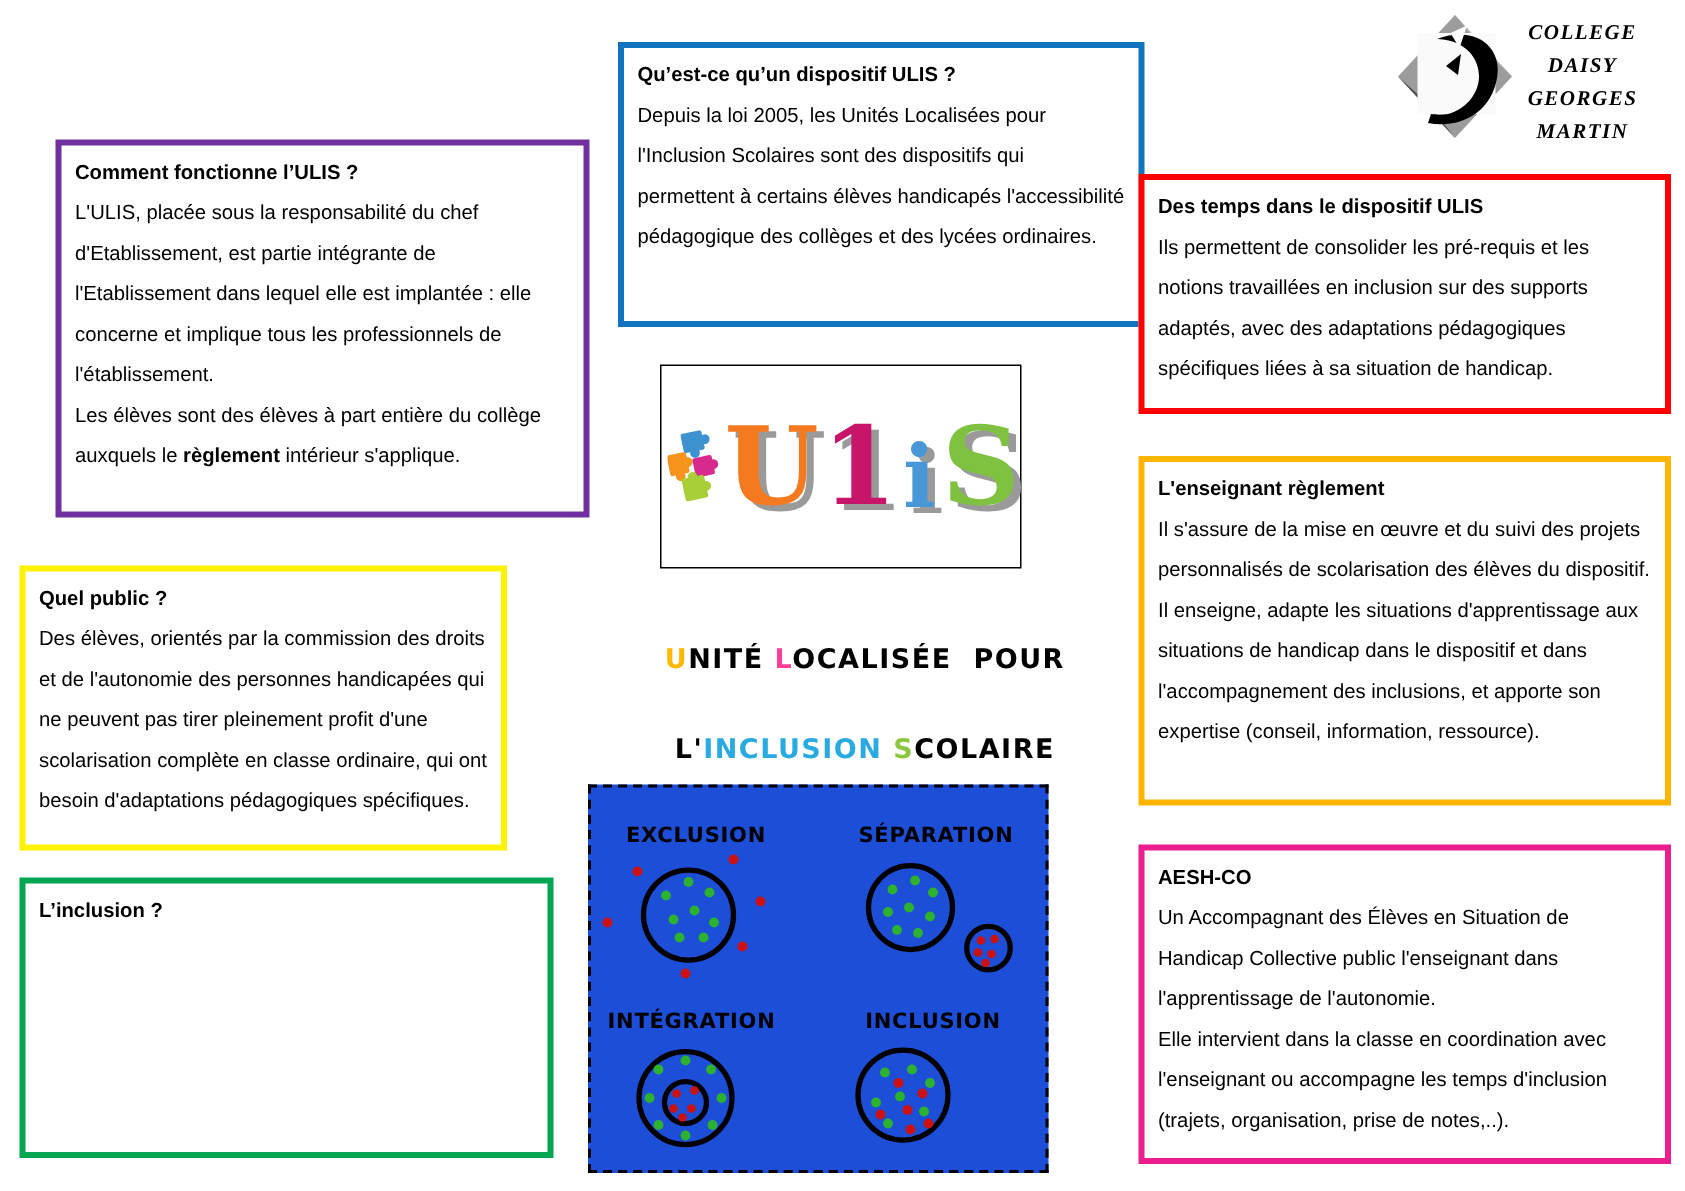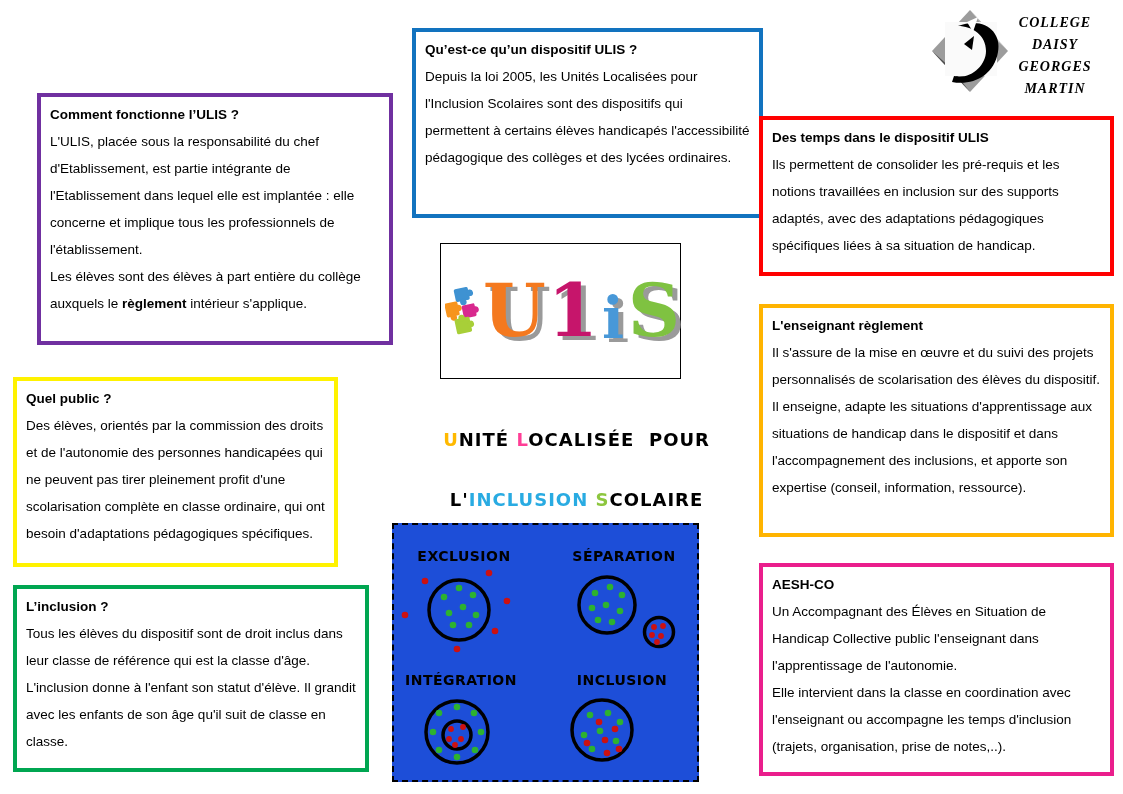--- a/index.html
+++ b/index.html
@@ -66,21 +66,20 @@
     <p><span>Les élèves sont des élèves à part entière du collège auxquels le </span><b>règlement</b><span> intérieur s'applique.</span></p>
   </div>
 
   <div class="box b-yellow">
     <h3>Quel public ?</h3>
     <p>Des élèves, orientés par la commission des droits et de l'autonomie des personnes handicapées qui ne peuvent pas tirer pleinement profit d'une scolarisation complète en classe ordinaire, qui ont besoin d'adaptations pédagogiques spécifiques.</p>
   </div>
 
   <div class="box b-green">
     <h3>L’inclusion ?</h3>
-    <p>Tous les élèves du dispositif sont de droit inclus dans leur classe de référence qui est la classe d'âge. L'inclusion donne à l'enfant son statut d'élève. Il grandit avec les enfants de son âge qu'il suit de classe en classe.</p>
   </div>
 
   <div class="box b-blue">
     <h3>Qu’est-ce qu’un dispositif ULIS ?</h3>
     <p>Depuis la loi 2005, les Unités Localisées pour l'Inclusion Scolaires sont des dispositifs qui permettent à certains élèves handicapés l'accessibilité pédagogique des collèges et des lycées ordinaires.</p>
   </div>
 
   <div class="box b-red">
     <h3>Des temps dans le dispositif ULIS</h3>
     <p>Ils permettent de consolider les pré-requis et les notions travaillées en inclusion sur des supports adaptés, avec des adaptations pédagogiques spécifiques liées à sa situation de handicap.</p>

